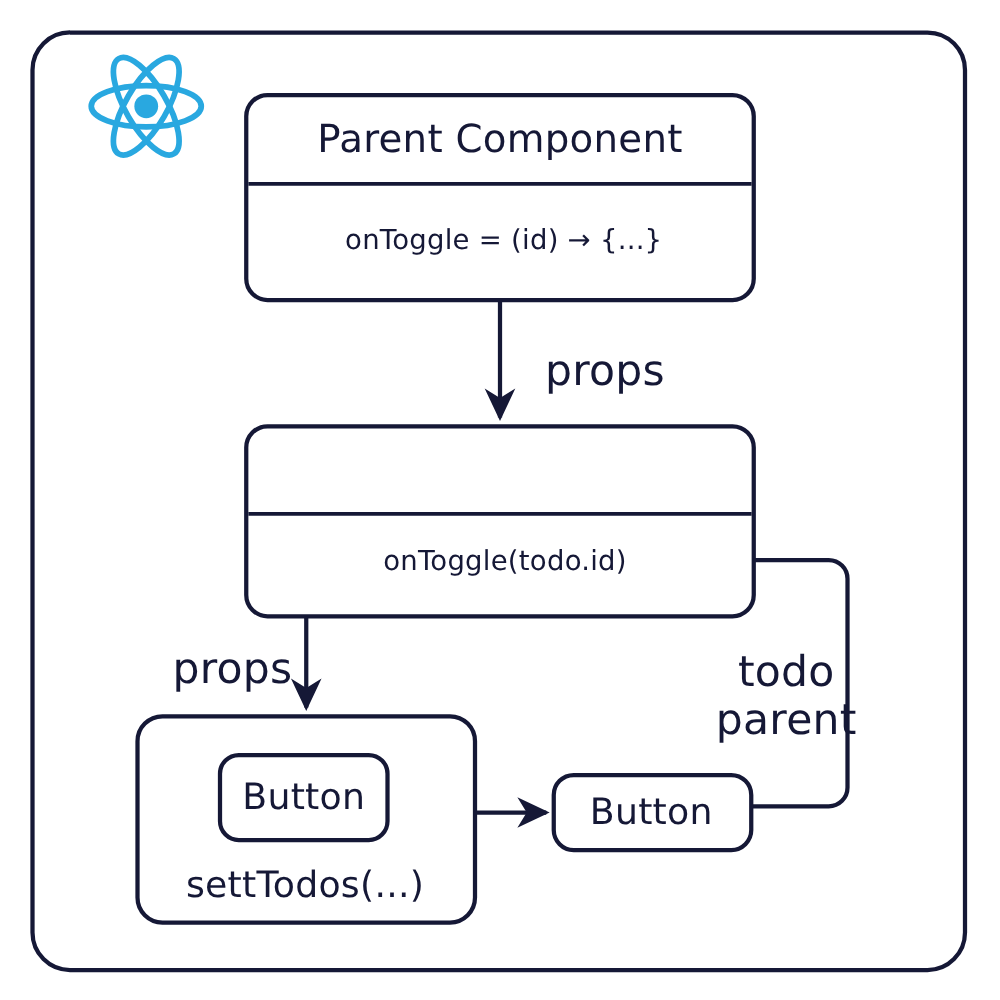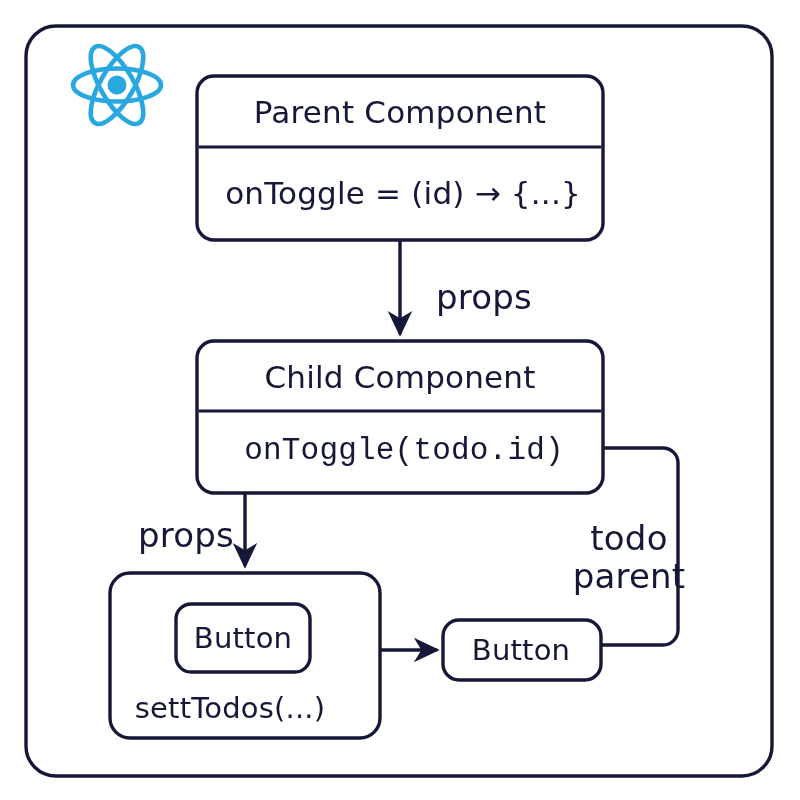--- a/index.html
+++ b/index.html
@@ -33,21 +33,21 @@
   }
   .txt.center {
     transform: translate(-50%, -50%);
     text-align: center;
   }
   .txt.two-line {
     white-space: normal;
     line-height: 1.12;
   }
   .title-txt { font-size: 31px; letter-spacing: 0.2px; }
-  .code-txt  { font-size: 31px; letter-spacing: 0.2px; }
+  .code-txt  { font-size: 22px; letter-spacing: 0.2px; }
   .btn-txt   { font-size: 29px; letter-spacing: 0.2px; }
   .sub-txt   { font-size: 29px; letter-spacing: 0.2px; }
   .edge-txt  { font-size: 34px; letter-spacing: 0.2px; }
 </style>
 </head>
 <body>
 
 <div id="stage">
 
   <svg class="layer" viewBox="0 0 800 800">
@@ -90,30 +90,29 @@
 
     <rect x="443" y="620" width="158" height="60" rx="16" ry="16" fill="#ffffff" stroke="#151836" stroke-width="3.4"></rect>
   </svg>
 
   <div class="txt center title-txt" style="left:400px; top:112px;">Parent Component</div>
 
   <div class="txt center code-txt" style="left:403px; top:193px;">onToggle = (id) → {...}</div>
 
   <div class="txt center edge-txt" style="left:484px; top:297px;">props</div>
 
-  <div class="txt center title-txt" style="left:400px; top:377px;">Child Component</div>
 
-  <div class="txt center code-txt" style="left:404px; top:450px;font-family:Liberation Mono, monospace;">onToggle(todo.id)</div>
+  <div class="txt center code-txt" style="left:404px; top:450px;">onToggle(todo.id)</div>
 
   <div class="txt center edge-txt" style="left:186px; top:535px;">props</div>
 
   <div class="txt center two-line edge-txt" style="left:629px; top:557px; width:150px;">
     <div>todo</div>
     <div>parent</div>
   </div>
 
   <div class="txt center btn-txt" style="left:243px; top:638px;">Button</div>
 
-  <div class="txt center sub-txt" style="left:230px; top:708px;">settTodos(...)</div>
+  <div class="txt center sub-txt" style="left:244px; top:708px;">settTodos(...)</div>
 
   <div class="txt center btn-txt" style="left:521px; top:650px;">Button</div>
 
 </div>
 
 </body></html>

